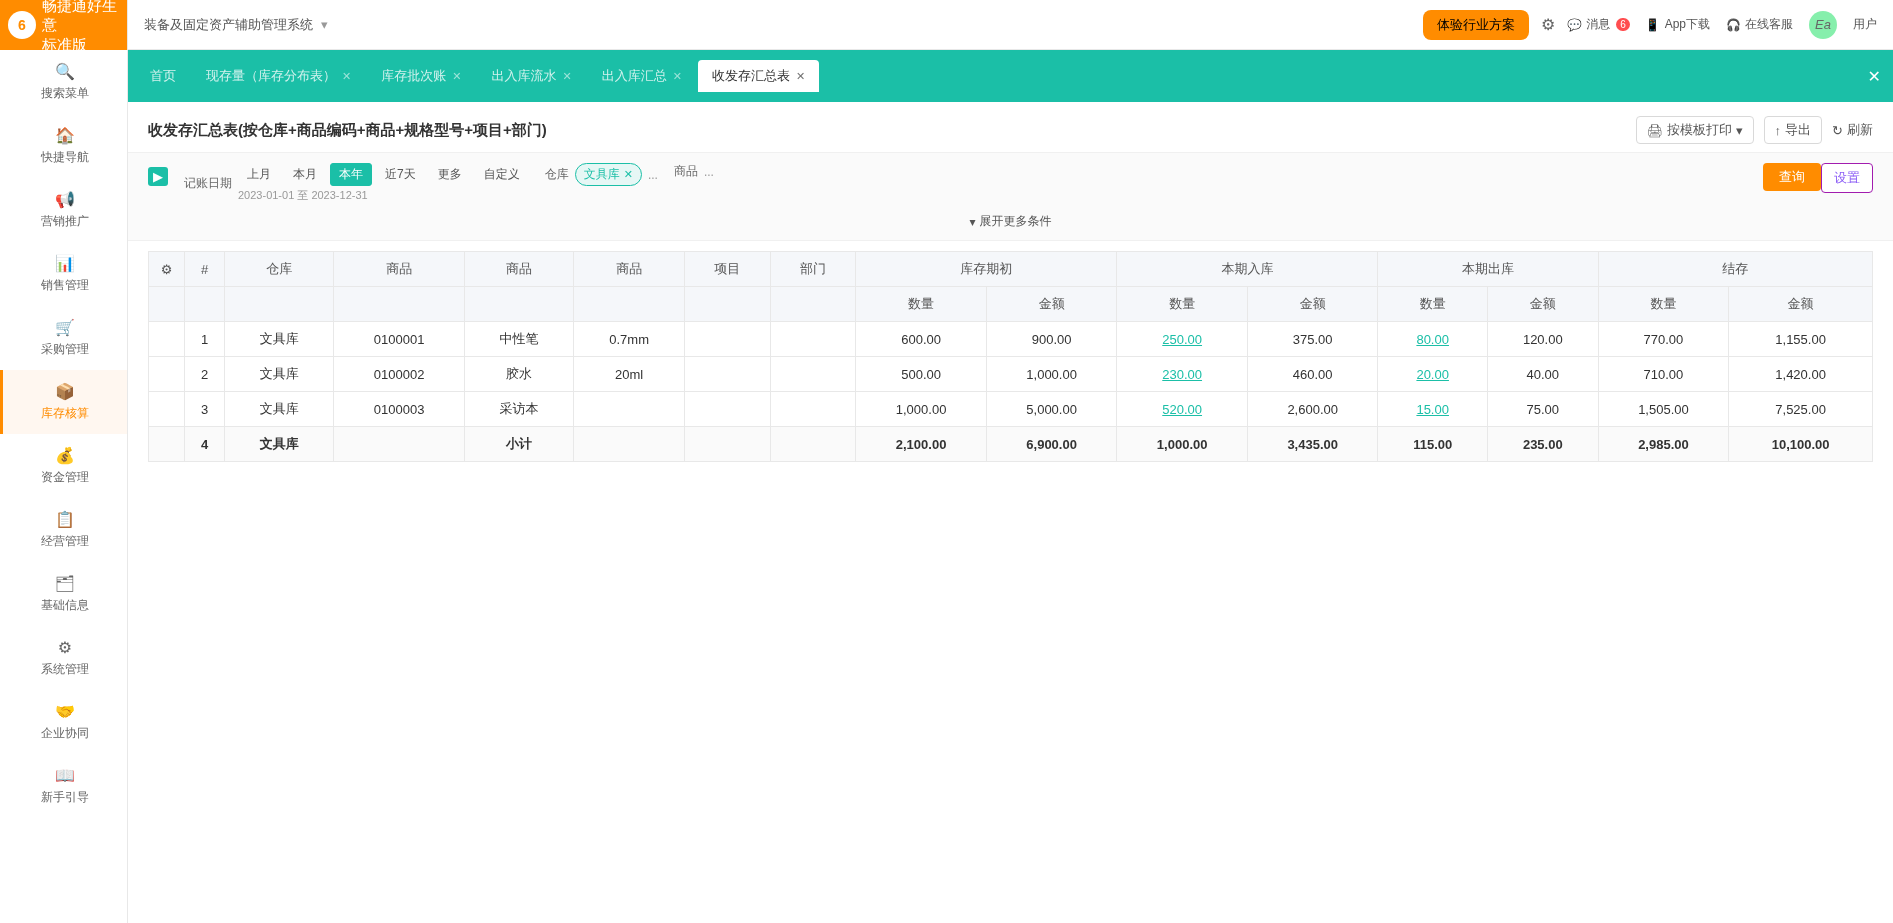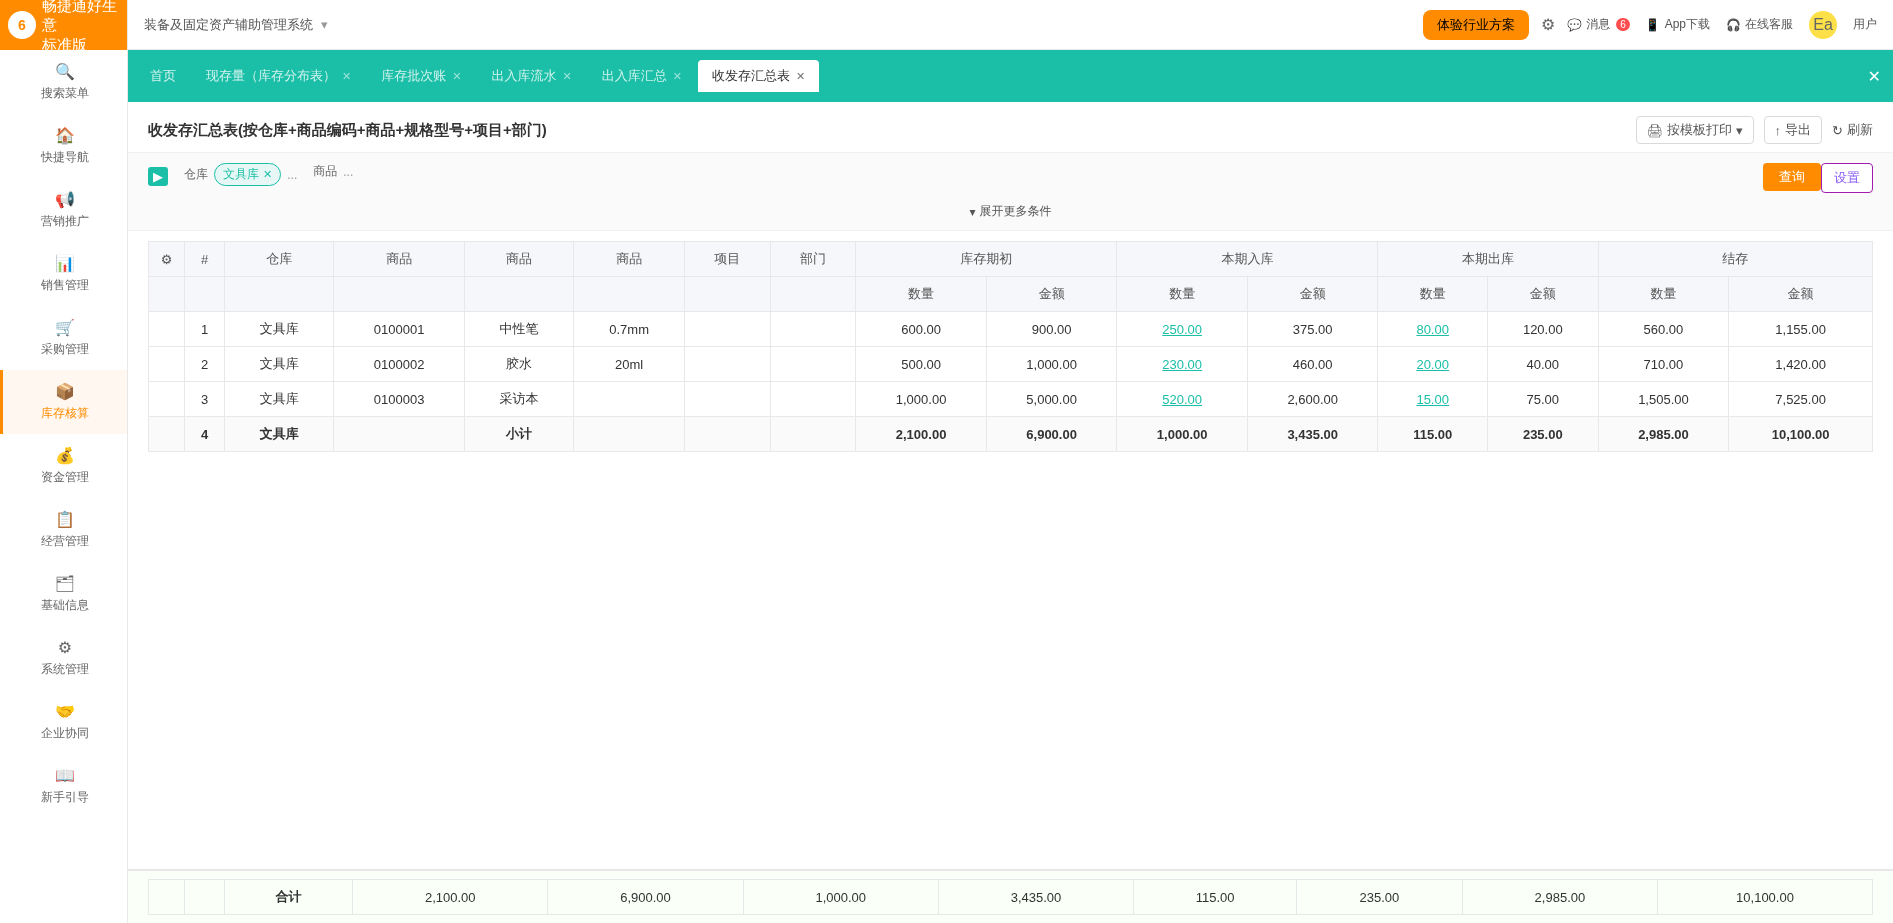--- a/index.html
+++ b/index.html
@@ -19,21 +19,21 @@
     .main { flex: 1; display: flex; flex-direction: column; overflow: hidden; }
 
     
     .topbar { height: 50px; background: #fff; border-bottom: 1px solid #e8e8e8; display: flex; align-items: center; padding: 0 16px; gap: 12px; flex-shrink: 0; }
     .system-title { font-size: 13px; color: #555; flex: 1; display: flex; align-items: center; gap: 8px; }
     .system-title-text { font-weight: 500; }
     .topbar-actions { display: flex; align-items: center; gap: 16px; }
     .topbar-btn { display: flex; align-items: center; gap: 4px; cursor: pointer; color: #555; font-size: 12px; }
     .trial-btn { background: #ff8c00; color: #000000; padding: 6px 14px; border-radius: 8px; cursor: pointer; font-size: 13px; border: none; }
     .badge { background: #ff4d4f; color: #fff; border-radius: 8px; font-size: 10px; padding: 1px 4px; margin-left: 2px; }
-    .user-avatar { width: 28px; height: 28px; background: #fde047; border-radius: 50%; display: flex; align-items: center; justify-content: center; font-size: 16px; color: #666; }
+    .user-avatar { width: 28px; height: 28px; background: #86efac; border-radius: 50%; display: flex; align-items: center; justify-content: center; font-size: 13px; color: #666; font-style: italic; }
 
     
     .tabs { background: #1bbfa7; display: flex; align-items: center; height: 52px; flex-shrink: 0; padding: 0 8px; gap: 2px; }
     .tab { display: flex; align-items: center; gap: 6px; padding: 0 14px; height: 32px; border-radius: 4px 4px 0 0; cursor: pointer; font-size: 13px; color: rgba(255,255,255,0.8); background: transparent; }
     .tab.active { background: #fff; color: #333; }
     .tab-close { font-size: 11px; color: inherit; cursor: pointer; opacity: 0.7; }
     .tabs-spacer { flex: 1; }
     .tab-close-all { color: #fff; font-size: 16px; cursor: pointer; padding: 4px; }
 
     
@@ -220,20 +220,34 @@
       </div>
     </div>
 
     <div class="filter-bar">
       <div style="display:flex;align-items:flex-start;gap:16px;">
 
         <div style="display:flex;align-items:center;margin-top:4px;">
           <span style="background:#1bbfa7;color:#fff;padding:2px 5px;border-radius:3px;cursor:pointer;font-size:13px;">▶</span>
         </div>
 
+        <div class="filter-item">
+          <span class="filter-label">记账日期</span>
+          <div>
+            <div class="date-quick">
+              <span class="date-btn">上月</span>
+              <span class="date-btn">本月</span>
+              <span class="date-btn active">本年</span>
+              <span class="date-btn">近7天</span>
+              <span class="date-btn">更多</span>
+              <span class="date-btn">自定义</span>
+            </div>
+            <div class="date-range">2023-01-01 至 2023-12-31</div>
+          </div>
+        </div>
 
         <div class="filter-item">
           <span class="filter-label">仓库</span>
           <div class="warehouse-tag">
             <span>文具库</span>
             <span class="remove">✕</span>
           </div>
           <span class="filter-more">...</span>
         </div>
 
@@ -301,21 +315,21 @@
               <td>中性笔</td>
               <td>0.7mm</td>
               <td></td>
               <td></td>
               <td>600.00</td>
               <td>900.00</td>
               <td><span class="underline">250.00</span></td>
               <td>375.00</td>
               <td><span class="underline">80.00</span></td>
               <td>120.00</td>
-              <td>560.00</td>
+              <td>770.00</td>
               <td>1,155.00</td>
             </tr>
             <tr>
               <td></td>
               <td>2</td>
               <td>文具库</td>
               <td>0100002</td>
               <td>胶水</td>
               <td>20ml</td>
               <td></td>
@@ -362,34 +376,15 @@
               <td style="font-weight: bold;">3,435.00</td>
               <td style="font-weight: bold;">115.00</td>
               <td style="font-weight: bold;">235.00</td>
               <td style="font-weight: bold;">2,985.00</td>
               <td style="font-weight: bold;">10,100.00</td>
             </tr>
           </tbody>
       </table>
     </div>
 
-    <div class="footer-total">
-      <table style="width:100%;border-collapse:collapse;">
-        <tbody>
-            <tr>
-          <td style="width:36px;border:1px solid #e8e8e8;padding:8px 10px;"></td>
-          <td style="width:40px;border:1px solid #e8e8e8;padding:8px 10px;"></td>
-          <td colspan="6" style="border:1px solid #e8e8e8;padding:8px 10px;font-weight:bold;text-align:center;">合计</td>
-          <td style="border:1px solid #e8e8e8;padding:8px 10px;text-align:center;font-weight:500;">2,100.00</td>
-          <td style="border:1px solid #e8e8e8;padding:8px 10px;text-align:center;font-weight:500;">6,900.00</td>
-          <td style="border:1px solid #e8e8e8;padding:8px 10px;text-align:center;font-weight:500;">1,000.00</td>
-          <td style="border:1px solid #e8e8e8;padding:8px 10px;text-align:center;font-weight:500;">3,435.00</td>
-          <td style="border:1px solid #e8e8e8;padding:8px 10px;text-align:center;font-weight:500;">115.00</td>
-          <td style="border:1px solid #e8e8e8;padding:8px 10px;text-align:center;font-weight:500;">235.00</td>
-          <td style="border:1px solid #e8e8e8;padding:8px 10px;text-align:center;font-weight:500;">2,985.00</td>
-          <td style="border:1px solid #e8e8e8;padding:8px 10px;text-align:center;font-weight:500;">10,100.00</td>
-        </tr>
-      </tbody>
-        </table>
-    </div>
 
   </div>
 </div>
 
 </body></html>

